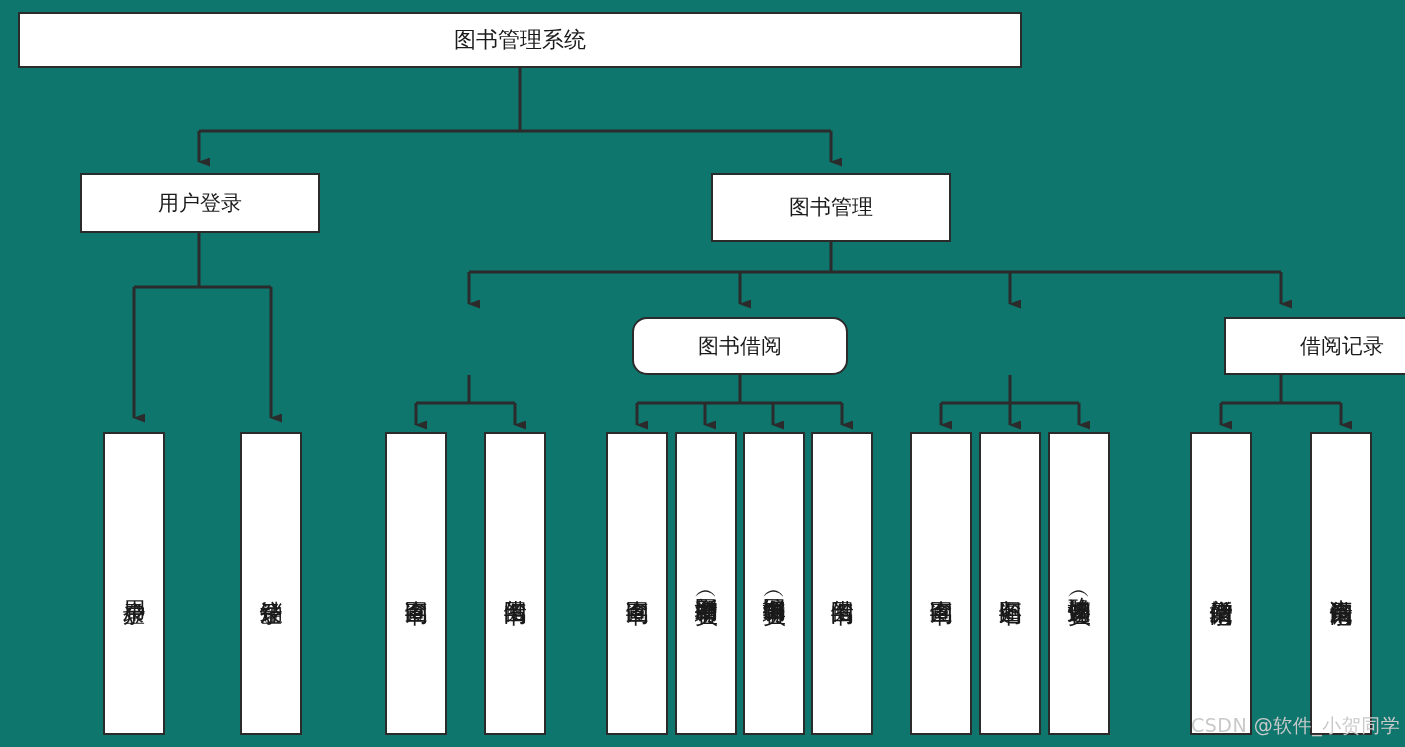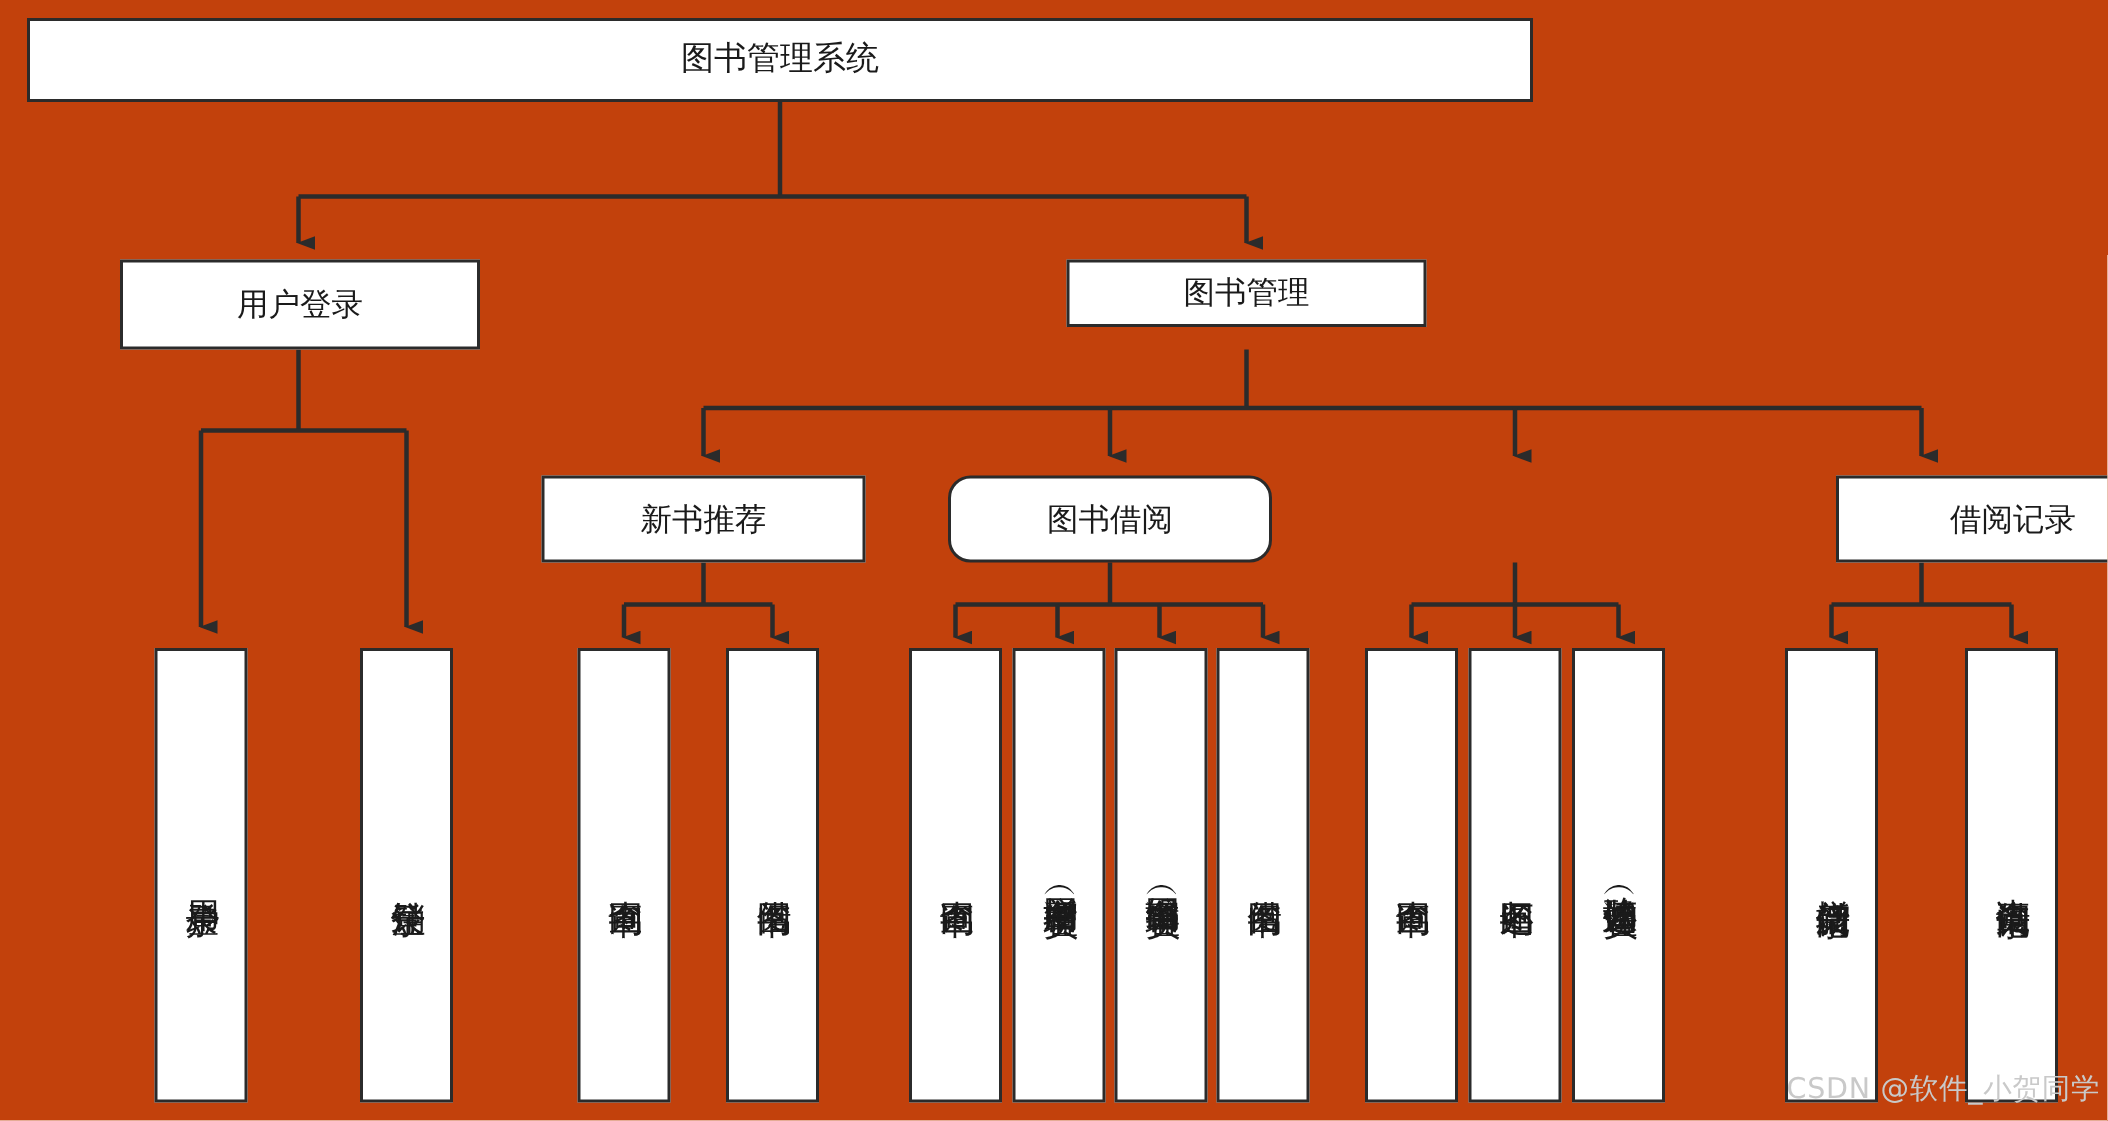--- a/index.html
+++ b/index.html
@@ -7,21 +7,21 @@
     padding: 0;
     background: #ffffff;
   }
   body {
     font-family: "DejaVu Sans", "Liberation Sans", sans-serif;
   }
   #canvas {
     position: relative;
     width: 1405px;
     height: 747px;
-    background: #c2410c;
+    background: #0f766e;
     overflow: hidden;
   }
   #edges {
     position: absolute;
     left: 0;
     top: 0;
     width: 1405px;
     height: 747px;
   }
   .node {
@@ -126,27 +126,24 @@
   </svg>
 
   <div class="node root horiz" style="left:18px; top:12px; width:1004px; height:56px;">
     <span class="lbl">图书管理系统</span>
   </div>
 
   <div class="node horiz" style="left:80px; top:173px; width:240px; height:60px;">
     <span class="lbl">用户登录</span>
   </div>
 
-  <div class="node horiz" style="left:711px; top:173px; width:240px; height:45px;">
+  <div class="node horiz" style="left:711px; top:173px; width:240px; height:69px;">
     <span class="lbl">图书管理</span>
   </div>
 
-  <div class="node horiz" style="left:361px; top:317px; width:216px; height:58px;">
-    <span class="lbl">新书推荐</span>
-  </div>
 
   <div class="node horiz" style="left:632px; top:317px; width:216px; height:58px;border-radius:15px;">
     <span class="lbl">图书借阅</span>
   </div>
 
 
   <div class="node horiz" style="left:1224px; top:317px; width:216px; height:58px;padding-left:20px;">
     <span class="lbl">借阅记录</span>
   </div>
 

